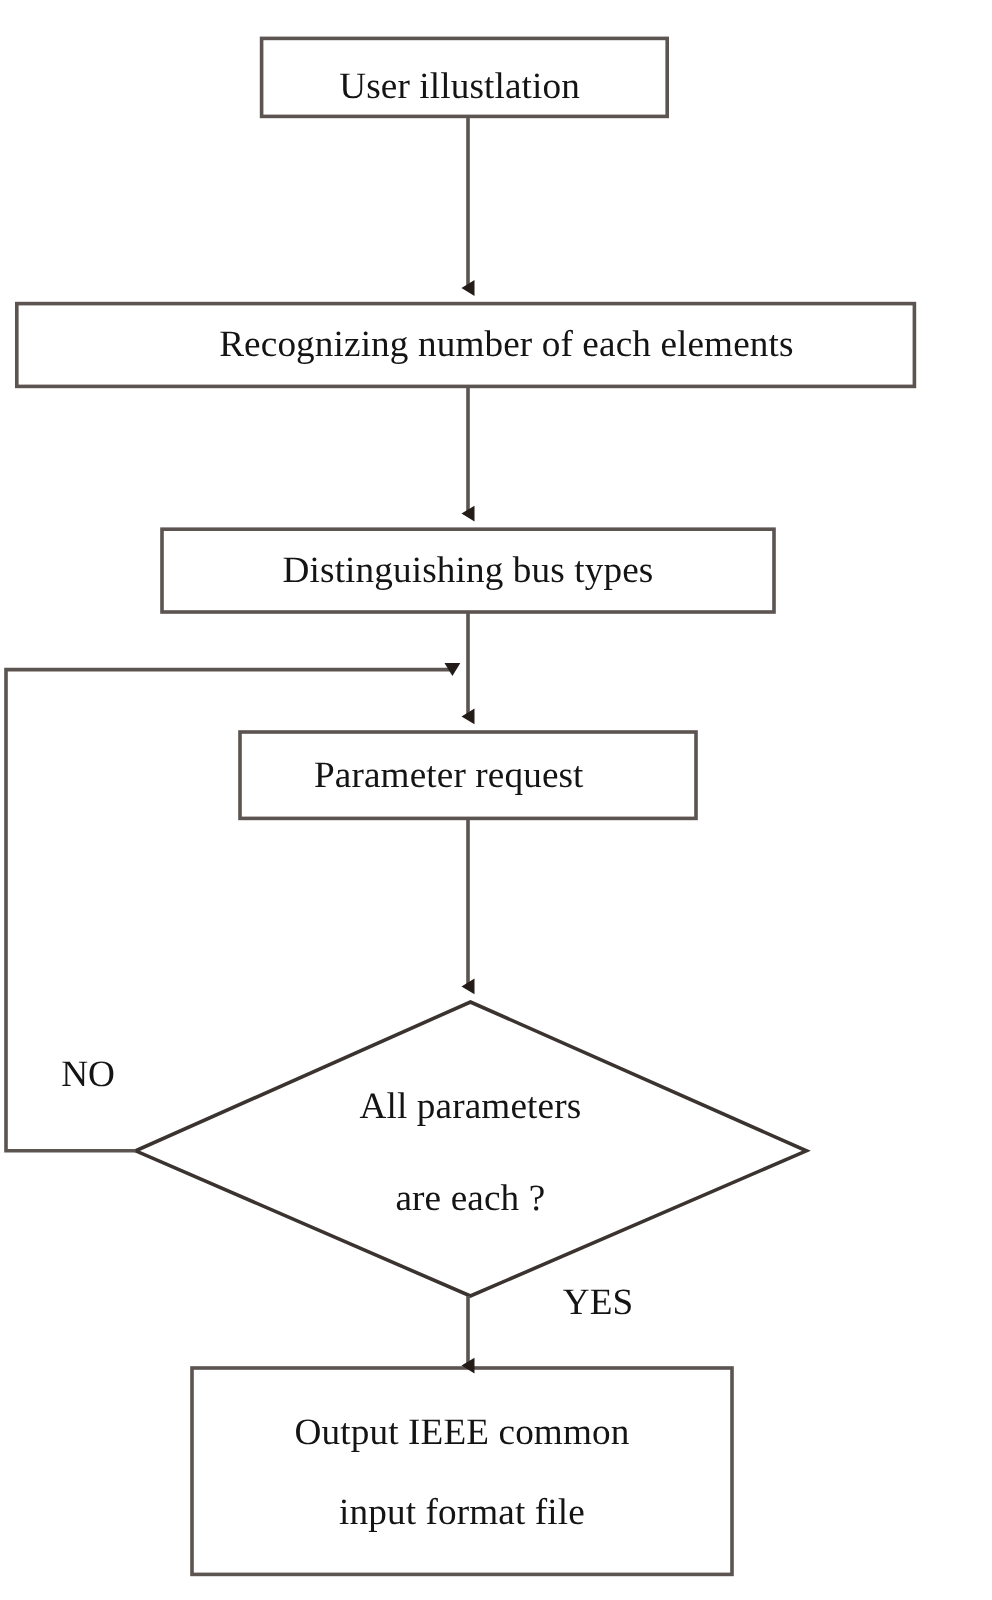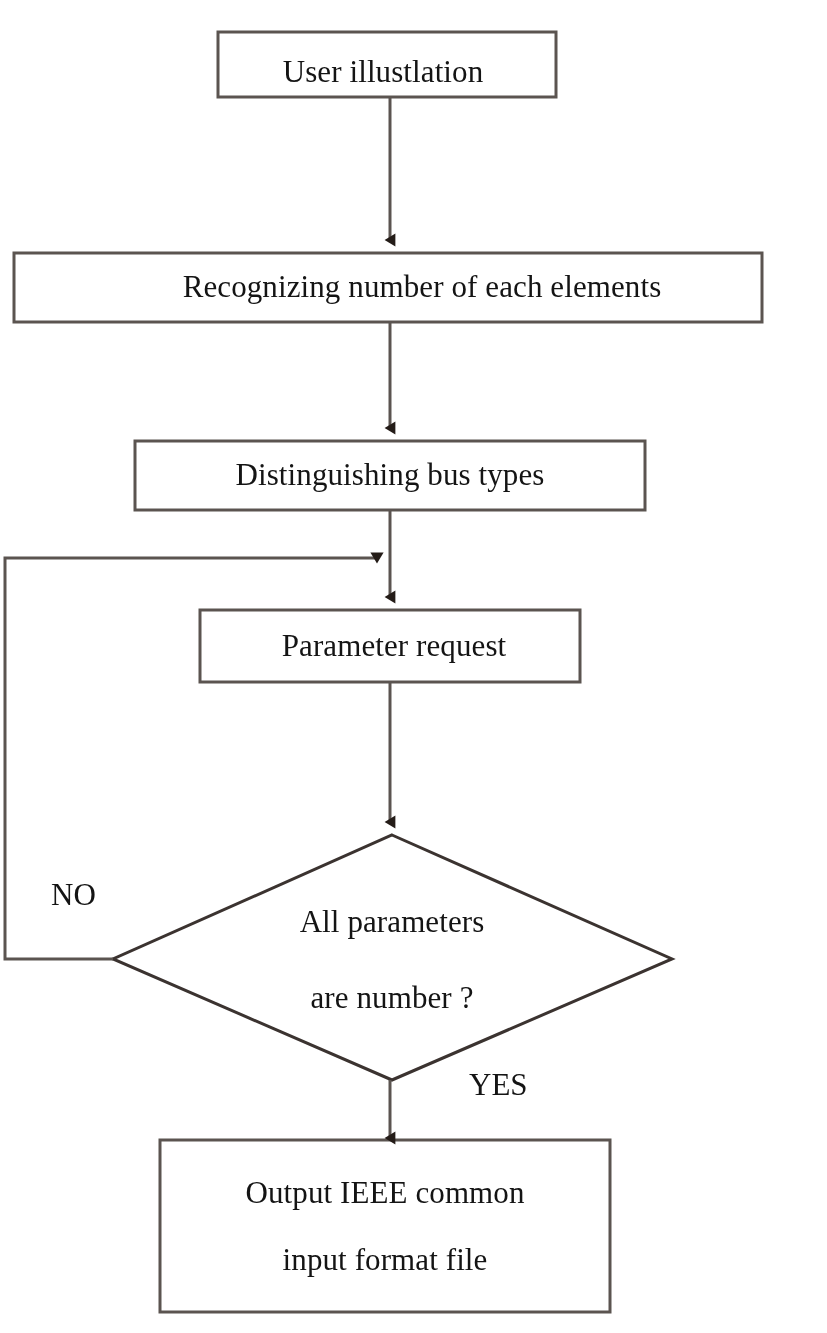--- a/index.html
+++ b/index.html
@@ -99,27 +99,27 @@
   </div>
 
   <div class="node-label" style="left:14px; top:253px; width:748px; height:69px;margin-left:34px;">
     <span class="node-line">Recognizing number of each elements</span>
   </div>
 
   <div class="node-label" style="left:135px; top:441px; width:510px; height:69px;font-family:Liberation Serif, serif;">
     <span class="node-line">Distinguishing bus types</span>
   </div>
 
-  <div class="node-label" style="left:204px; top:610px; width:380px; height:72px;">
+  <div class="node-label" style="left:184px; top:610px; width:380px; height:72px;">
     <span class="node-line">Parameter request</span>
   </div>
 
   <div class="node-label" style="left:147px; top:862px; width:490px; height:195px; line-height:1.0; justify-content:space-evenly;text-align:right;">
     <span class="node-line">All parameters</span>
-    <span class="node-line">are number ?</span>
+    <span class="node-line">are each ?</span>
   </div>
 
   <div class="node-label" style="left:160px; top:1140px; width:450px; height:172px; line-height:1.0; justify-content:space-evenly;">
     <span class="node-line">Output IEEE common</span>
     <span class="node-line">input format file</span>
   </div>
 
   <div class="edge-label" style="left:30px; top:878px;">NO</div>
 
   <div class="edge-label" style="left:448px; top:1068px;">YES</div>

